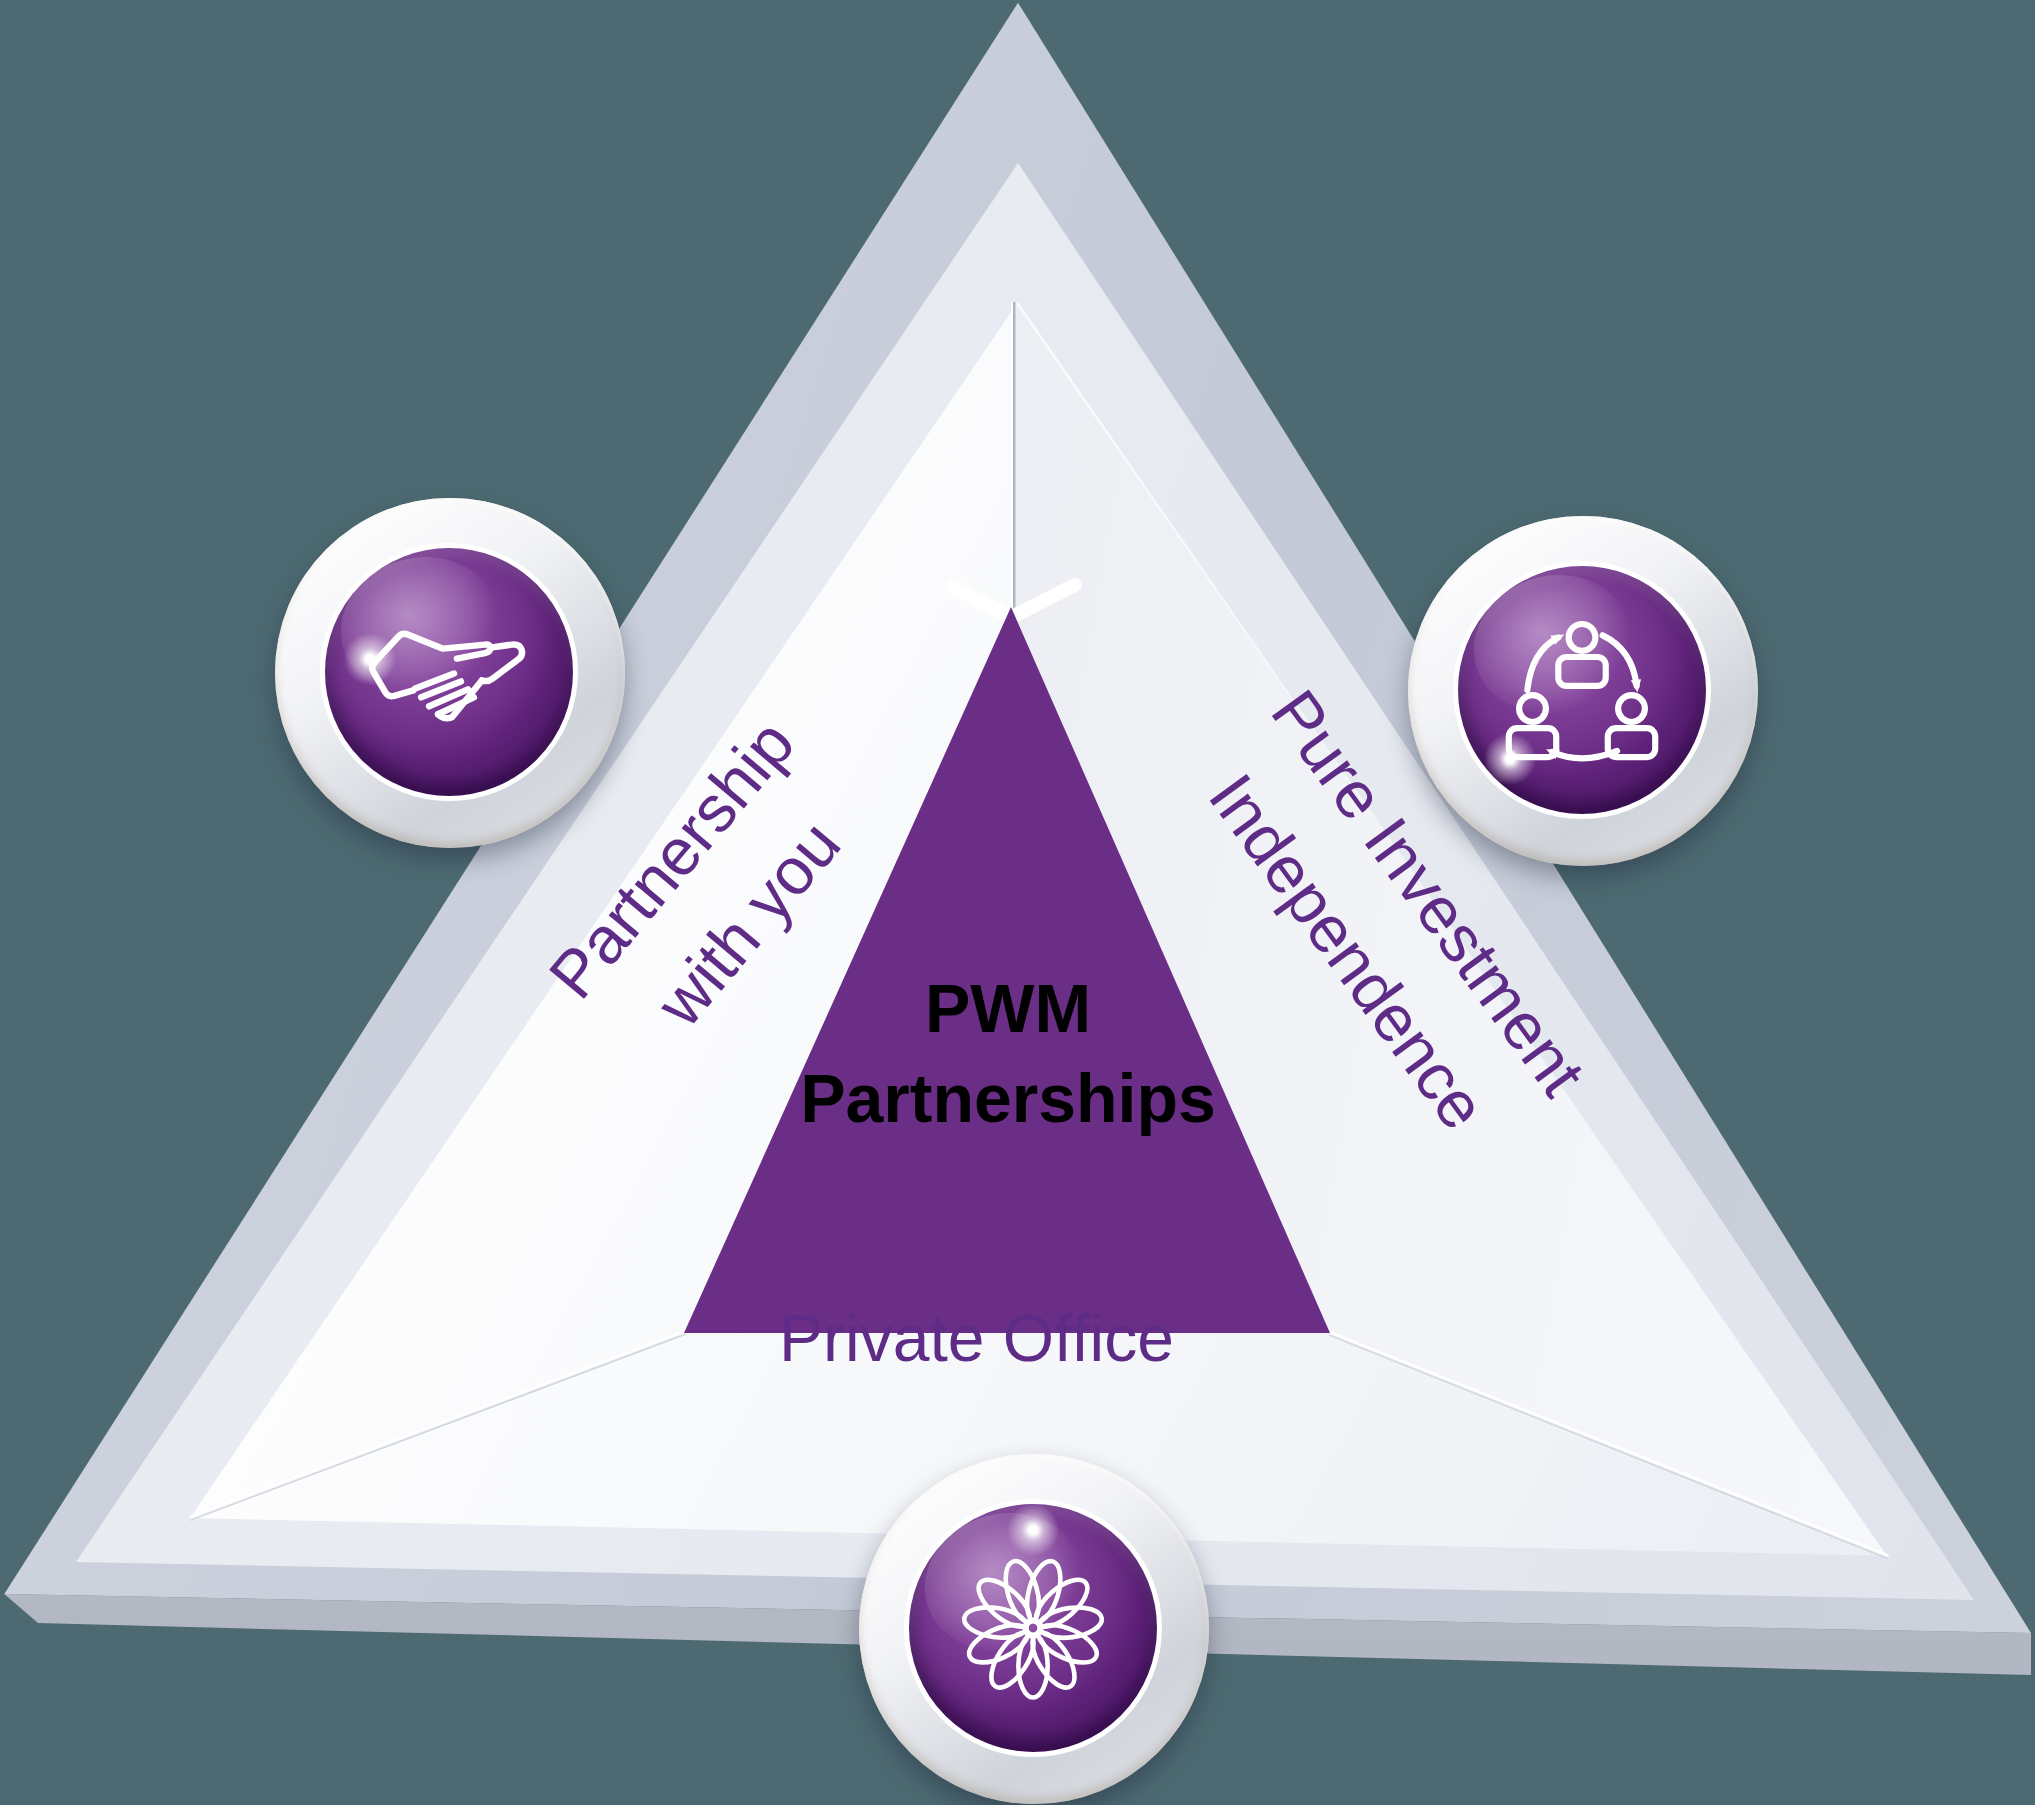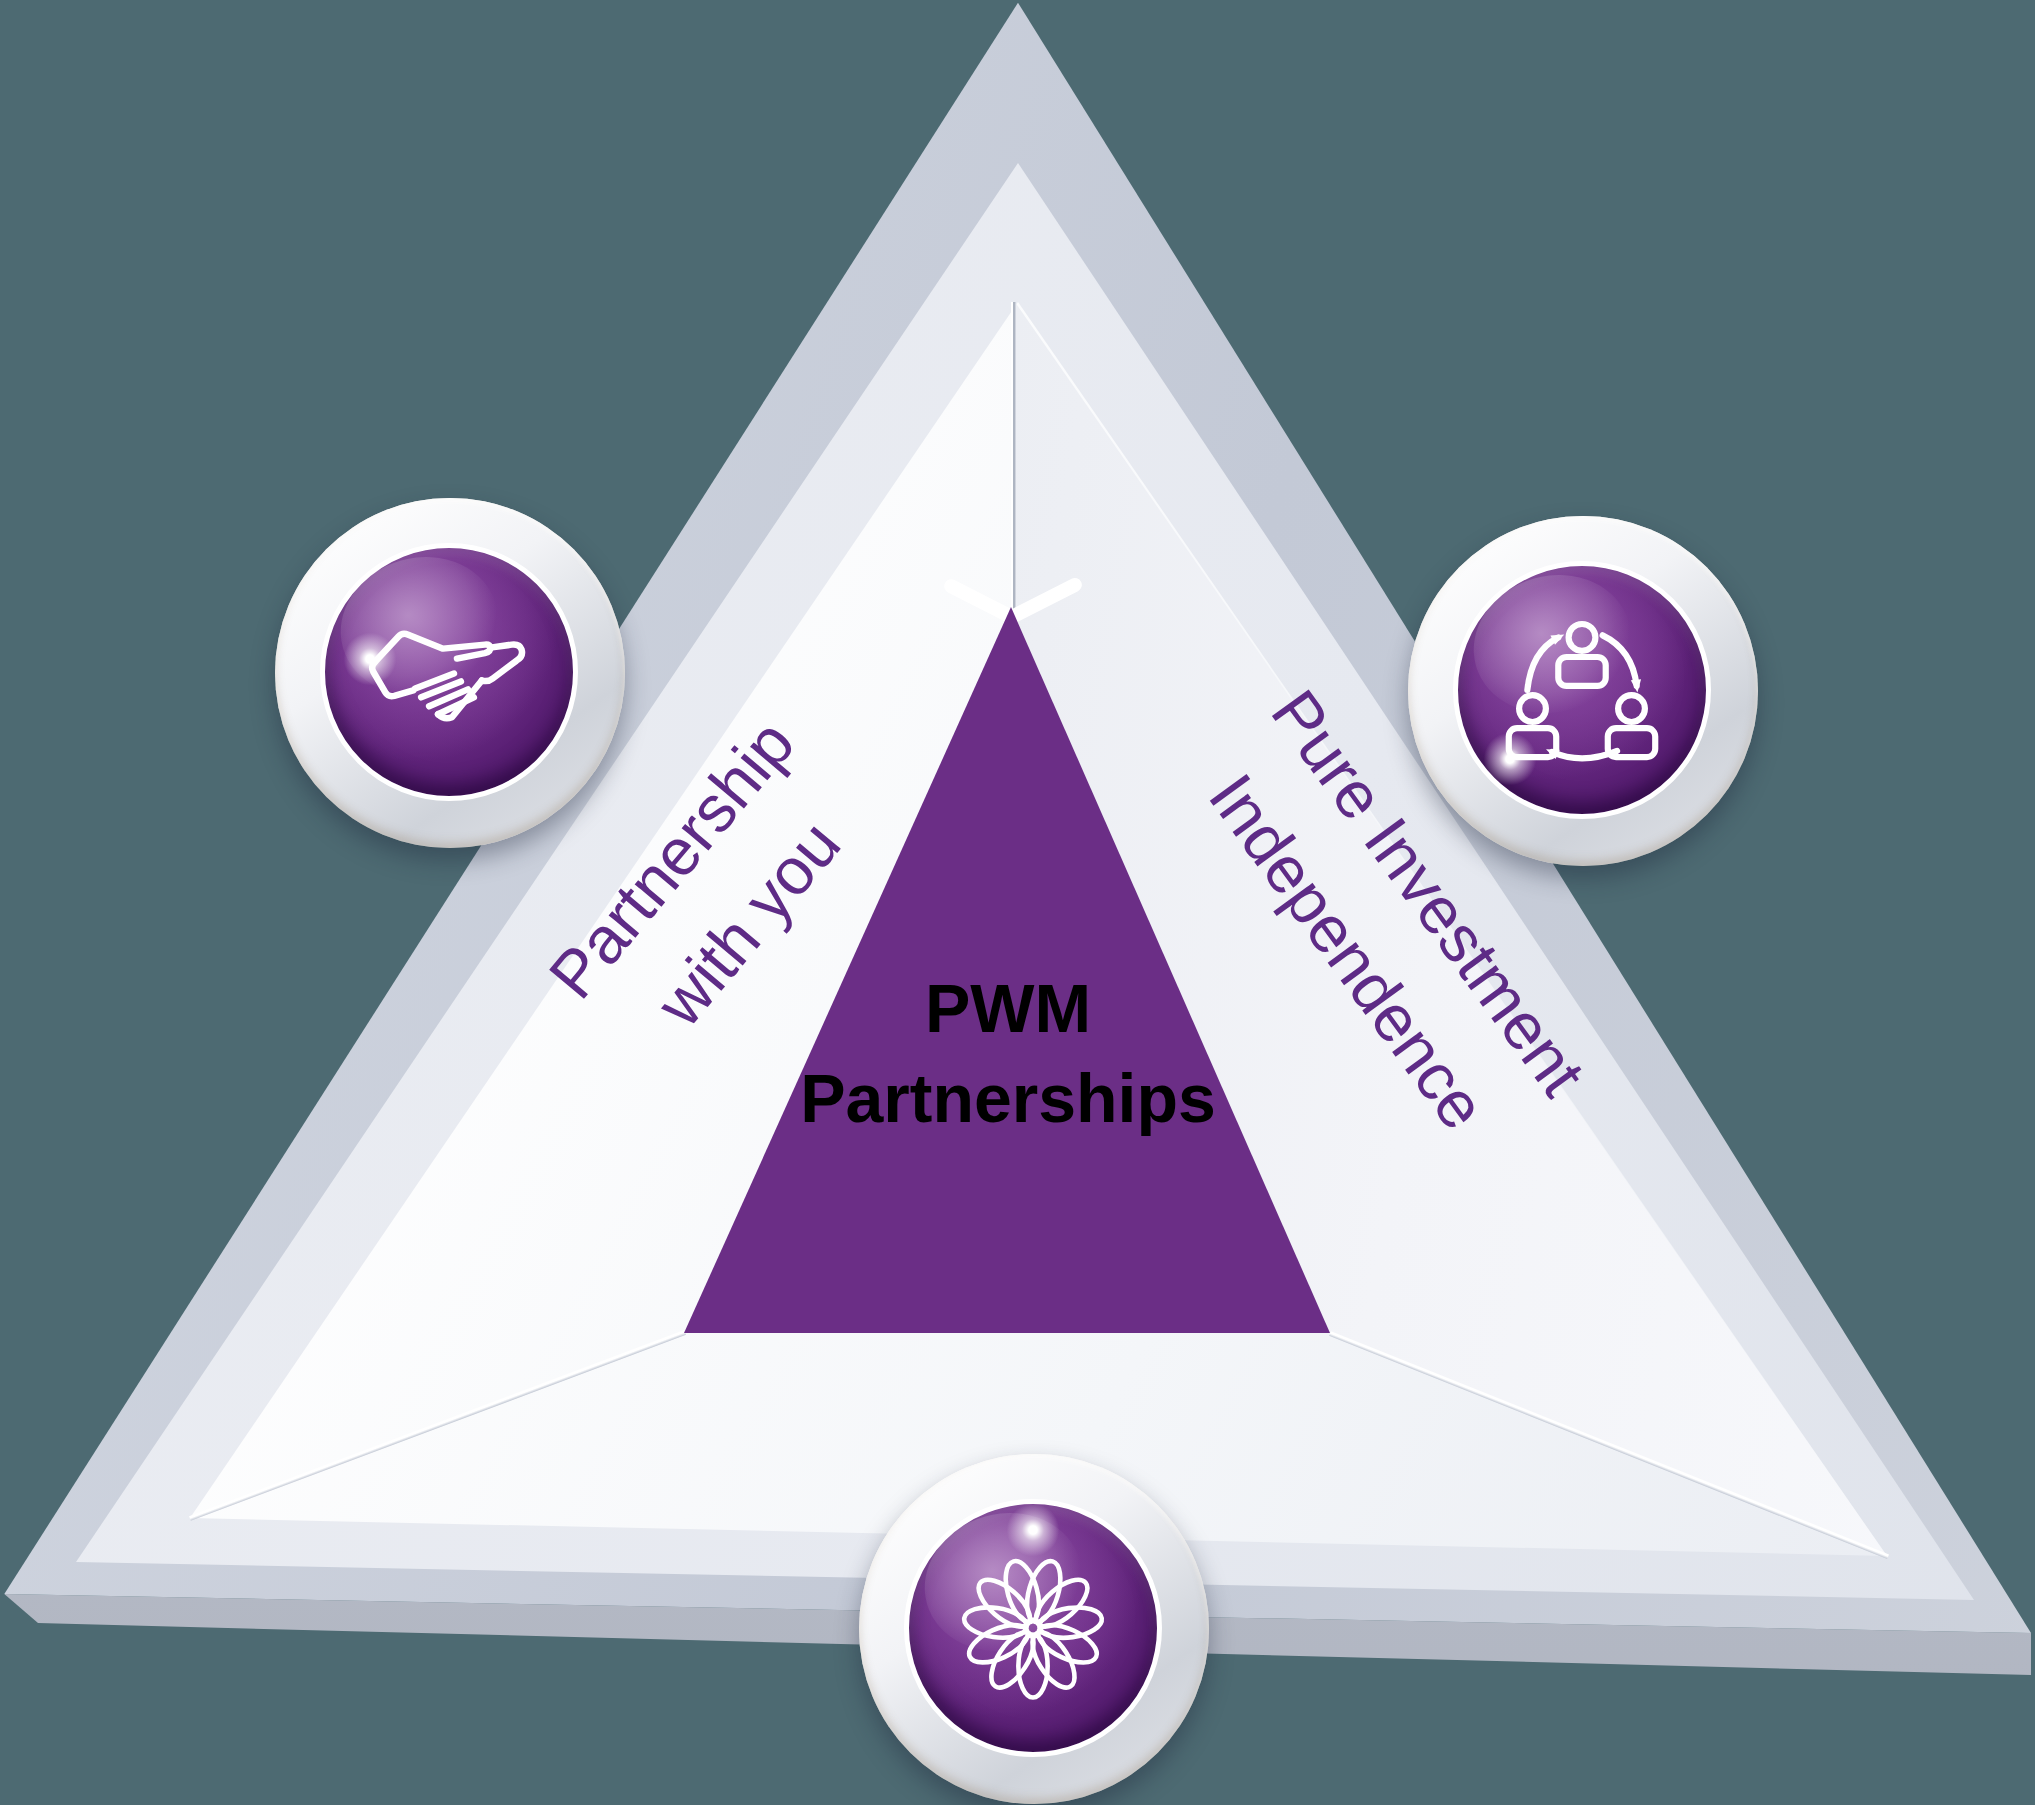--- a/index.html
+++ b/index.html
@@ -135,20 +135,21 @@
   </div>
 
   <div class="txt side-label" id="left-label">
     <div>Partnership</div>
     <div>with you</div>
   </div>
   <div class="txt side-label" id="right-label">
     <div>Pure Investment</div>
     <div>Independence</div>
   </div>
+  <div class="txt" id="bottom-label">Private Office</div>
 
   <div class="vcircle" style="left:275px;top:498px;">
     <div class="ring"></div>
     <div class="btn">
       <div class="gloss"></div>
       <div class="flare" style="left:15px;top:81px;"></div>
       <svg class="icon-svg" width="179" height="117" viewBox="0 0 360 230" fill="none" stroke="#ffffff" stroke-width="13" stroke-linecap="round" stroke-linejoin="round">
         <path d="M30 96 L78 44 Q86 35 98 40 L168 68 L252 60 Q262 59 263 66 Q264 74 252 77 L196 88"></path>
         <path d="M30 96 Q22 105 28 115 L52 156 Q58 166 70 163 L108 152"></path>
         <path d="M263 66 L306 60 Q322 58 326 70 Q330 84 316 92 L268 128 Q258 136 246 132"></path>

